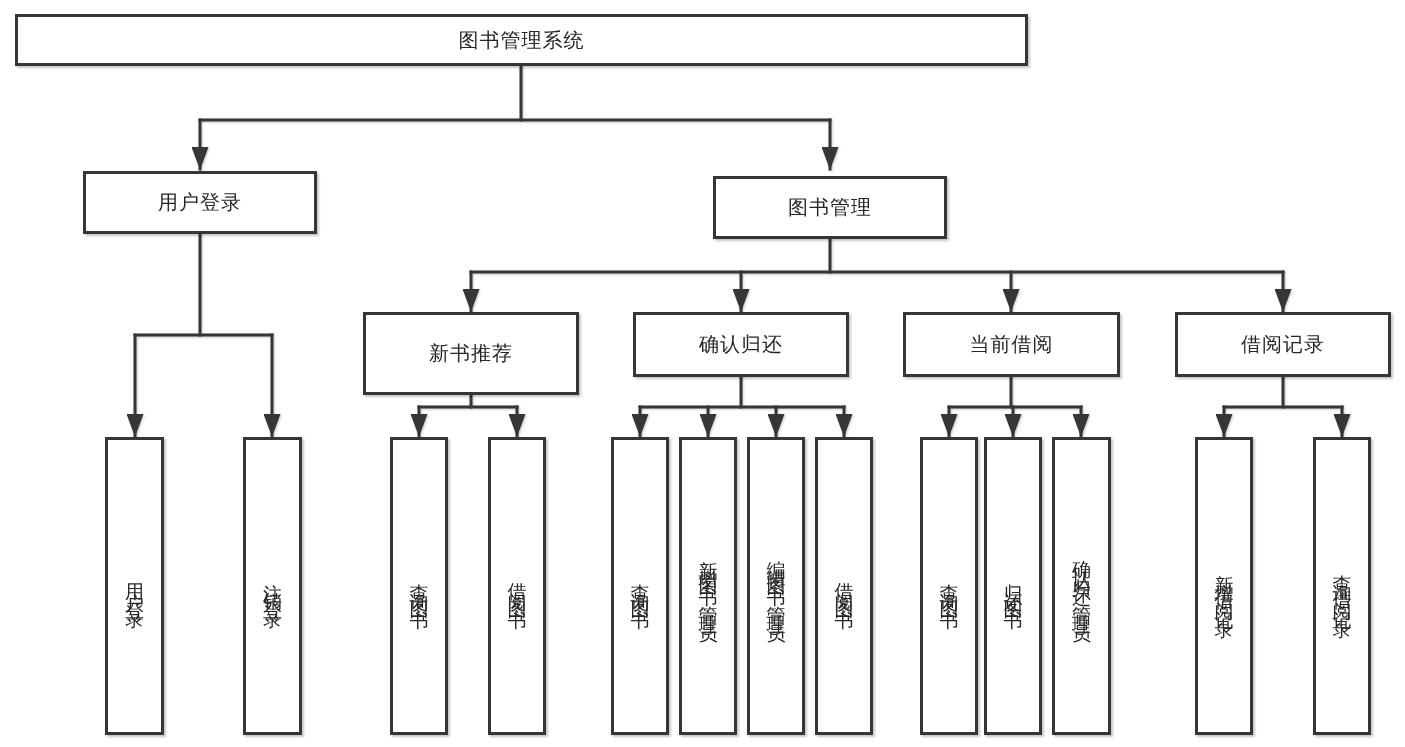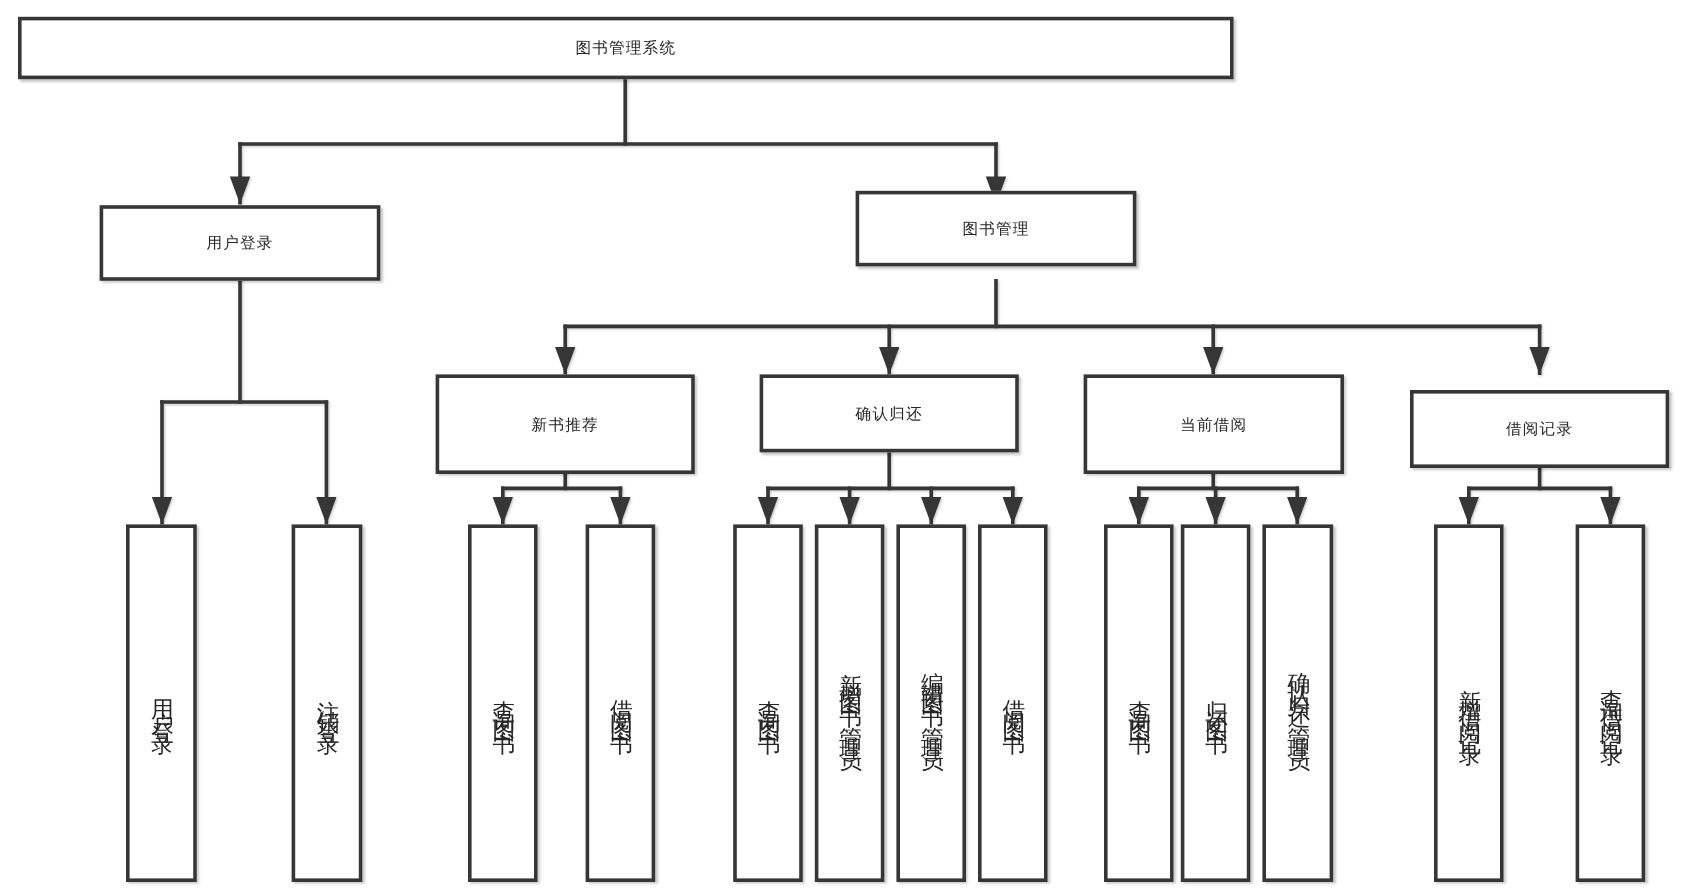--- a/index.html
+++ b/index.html
@@ -26,21 +26,21 @@
   .box {
     position: absolute;
     box-sizing: border-box;
     background: #ffffff;
     border: 3px solid #363636;
     box-shadow: 2px 2px 2px rgba(0,0,0,0.22);
     display: flex;
     align-items: center;
     justify-content: center;
     color: #262626;
-    font-size: 13px;
+    font-size: 20px;
     letter-spacing: 1px;
     white-space: nowrap;
   }
   .vbox {
     font-size: 19px;
     letter-spacing: 0;
   }
   .vbox .vtext {
     writing-mode: vertical-rl;
     text-orientation: mixed;
@@ -112,34 +112,34 @@
     </g>
   </svg>
 
   <div class="box" style="left:15px; top:14px; width:1013px; height:52px;">
     <span>图书管理系统</span>
   </div>
 
   <div class="box" style="left:83px; top:171px; width:234px; height:63px;">
     <span>用户登录</span>
   </div>
-  <div class="box" style="left:713px; top:159px; width:234px; height:63px;align-items:center;">
+  <div class="box" style="left:713px; top:176px; width:234px; height:63px;align-items:center;">
     <span>图书管理</span>
   </div>
 
   <div class="box" style="left:363px; top:312px; width:216px; height:83px;">
     <span>新书推荐</span>
   </div>
   <div class="box" style="left:633px; top:312px; width:216px; height:65px;">
     <span>确认归还</span>
   </div>
-  <div class="box" style="left:903px; top:312px; width:217px; height:83px;">
+  <div class="box" style="left:903px; top:312px; width:217px; height:65px;">
     <span>当前借阅</span>
   </div>
-  <div class="box" style="left:1175px; top:312px; width:216px; height:65px;margin-top:13px;">
+  <div class="box" style="left:1175px; top:312px; width:216px; height:65px;">
     <span>借阅记录</span>
   </div>
 
   <div class="box vbox" style="left:105px; top:437px; width:59px; height:298px;">
     <span class="vtext">用户登录</span>
   </div>
   <div class="box vbox" style="left:243px; top:437px; width:59px; height:298px;">
     <span class="vtext">注销登录</span>
   </div>
 

